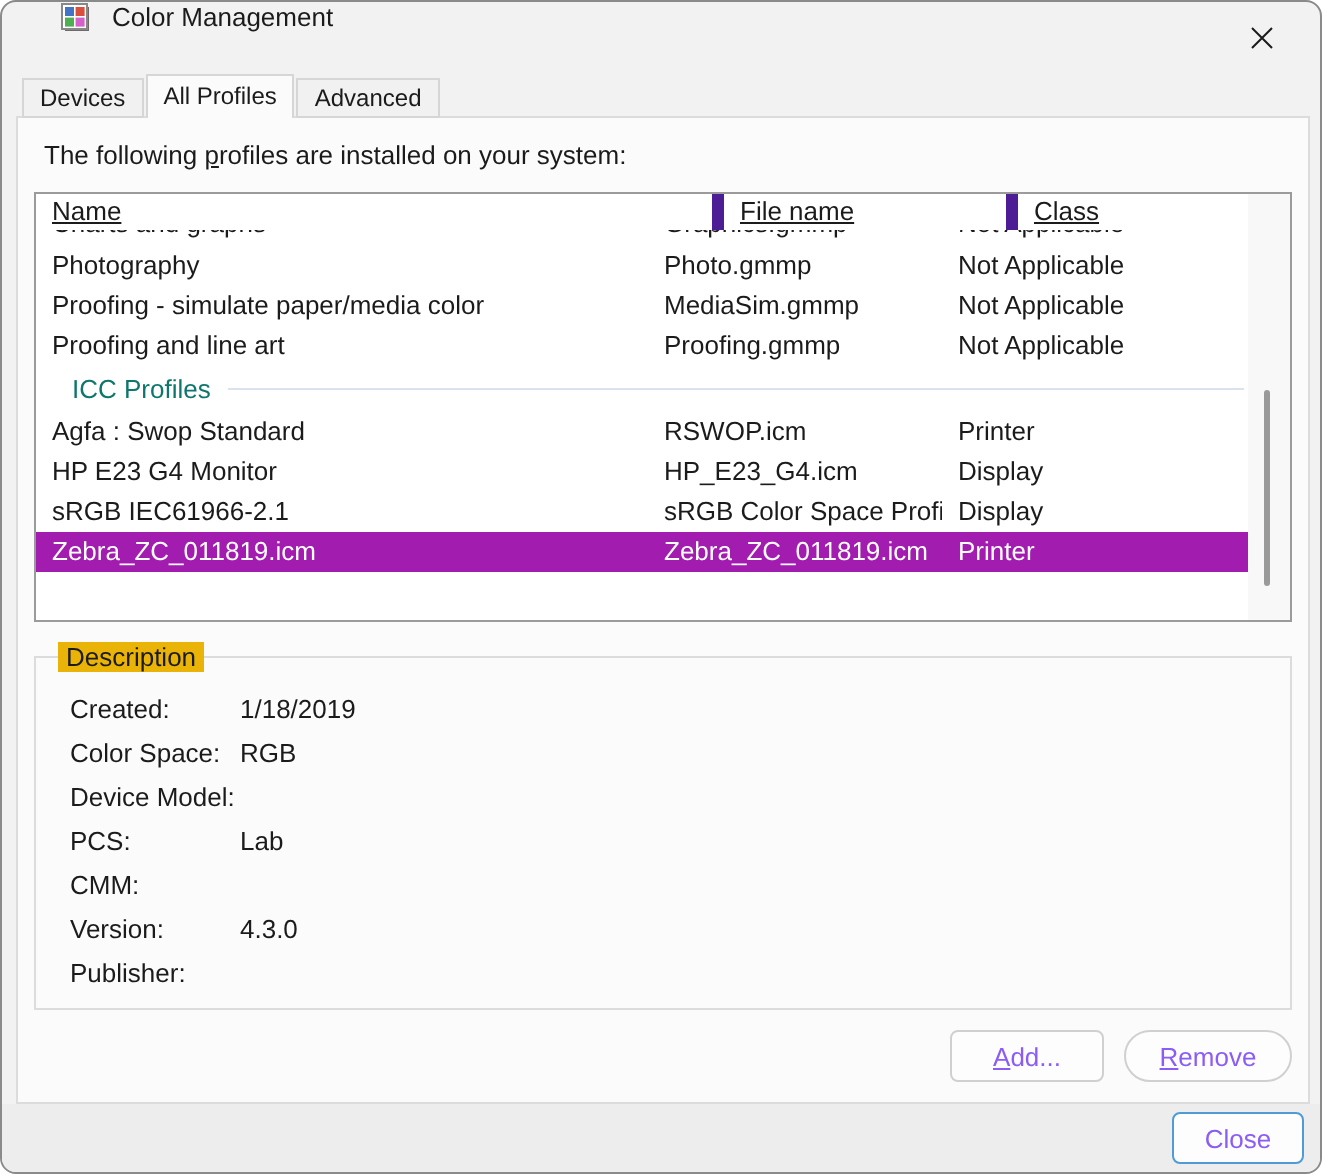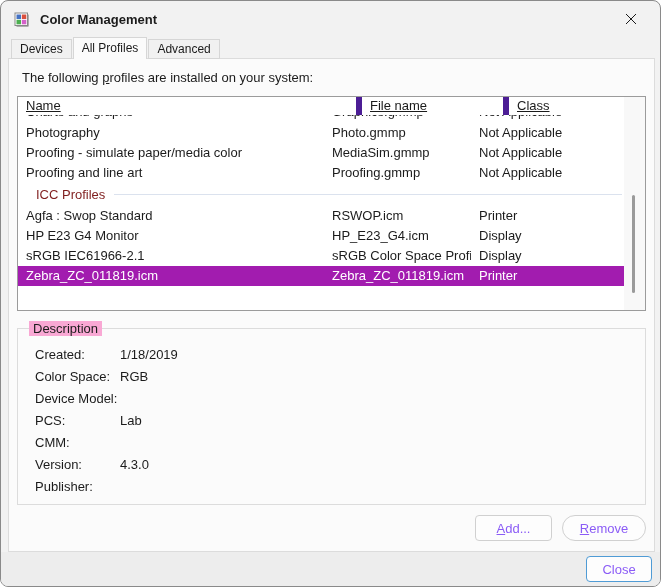--- a/index.html
+++ b/index.html
@@ -9,21 +9,21 @@
     color: #1b1b1b;
   }
   .window {
     position: relative; width: 661px; height: 587px;
     background: #f2f2f2;
     border: 1px solid #8a8a8a; border-radius: 8px;
     overflow: hidden;
   }
   
   .titlebar { position: absolute; top: 0; left: 0; right: 0; height: 37px;
-    display: flex; align-items: center; padding-left: 13px; font-weight: bold; }
+    display: flex; align-items: flex-start; padding-left: 29px; }
   .app-icon { width: 16px; height: 16px; display: inline-block; }
   .win-title { font-size: 13px; margin-left: 10px; }
   .close-x { position: absolute; top: 6px; right: 10px; width: 38px; height: 26px;
     background: transparent; border: none; display: flex; align-items: center; justify-content: center;
     cursor: default; }
   
   .tabstrip { position: absolute; top: 36px; left: 10px; height: 22px;
     display: flex; align-items: flex-end; z-index: 3; }
   .tab { height: 20px; line-height: 18px; font-size: 12px; padding: 0 8px;
     background: #f1f1f1; border: 1px solid #d6d6d6; margin-right: 1px; text-align: right; }
@@ -39,30 +39,30 @@
   .lv-header { display: grid; grid-template-columns: 306px 147px 1fr;
     height: 18px; line-height: 18px; font-size: 13px; }
   .lv-header .cell { padding-left: 8px; white-space: nowrap; overflow: hidden; text-decoration: underline; }
   .lv-header .cell.sep { border-left: 6px solid #4c1d95; margin-left: 32px; }
   .lv-row { display: grid; grid-template-columns: 306px 147px 1fr;
     height: 20px; line-height: 20px; font-size: 13px; }
   .lv-row .cell { padding-left: 8px; white-space: nowrap; overflow: hidden; }
   .clip-row { height: 8px; overflow: hidden; position: relative; }
   .clip-row .lv-row { position: relative; top: -13px; }
   .group-row { height: 23px; display: flex; align-items: center; width: calc(100% - 21px); }
-  .group-label { margin-left: 18px; font-size: 13px; color: #7f1d1d; white-space: nowrap; }
+  .group-label { margin-left: 18px; font-size: 13px; color: #0f766e; white-space: nowrap; }
   .group-line { flex: 1; height: 1px; background: #dbe2ee; margin-left: 9px; margin-right: 2px; }
   .lv-row.selected { background: #a21caf; color: #ffffff; width: calc(100% - 21px); }
   .scrolltrack { position: absolute; top: 0; bottom: 0; right: 0; width: 21px; background: #f8f8f8; }
   .scrollthumb { position: absolute; left: 8px; width: 3px; top: 98px; height: 98px;
     background: #9a9a9a; border-radius: 2px; }
   
   .groupbox { position: absolute; left: 8px; top: 269px; width: 629px; height: 177px;
     border: 1px solid #dcdcdc; }
-  .groupbox-label { position: absolute; top: -8px; left: 11px; background: #f9a8d4;
+  .groupbox-label { position: absolute; top: -8px; left: 11px; background: #eab308;
     padding: 0 4px; font-size: 13px; }
   .desc-rows { position: absolute; left: 17px; top: 15px; right: 10px; }
   .desc-row { height: 22px; line-height: 22px; font-size: 13px; display: flex; }
   .desc-label { width: 85px; flex: 0 0 85px; }
   
   .btnrow { position: absolute; right: 8px; top: 456px; display: flex; gap: 10px; }
   .btn { height: 26px; font-size: 13px; color: #8b5cf6; background: #fdfdfd;
     border: 1px solid #d0d0d0; border-radius: 4px; padding: 0 12px;
     font-family: "Liberation Sans", sans-serif; cursor: default; }
   .btn-add { width: 77px; }

